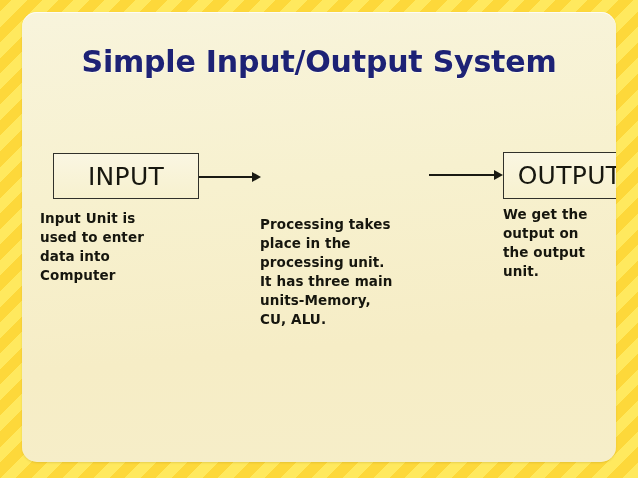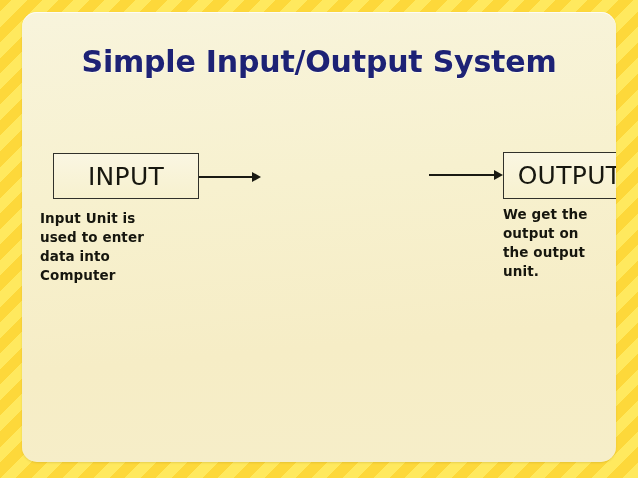--- a/index.html
+++ b/index.html
@@ -163,20 +163,26 @@
 
     <div class="flowbox box-output">
       <span>OUTPUT</span>
     </div>
 
     <div class="desc desc-input">Input Unit is
 used to enter
 data into
 Computer</div>
 
+    <div class="desc desc-process">Processing takes
+place in the
+processing unit.
+It has three main
+units-Memory,
+CU, ALU.</div>
 
     <div class="desc desc-output">We get the
 output on
 the output
 unit.</div>
 
   </div>
 </div>
 
 </body></html>

